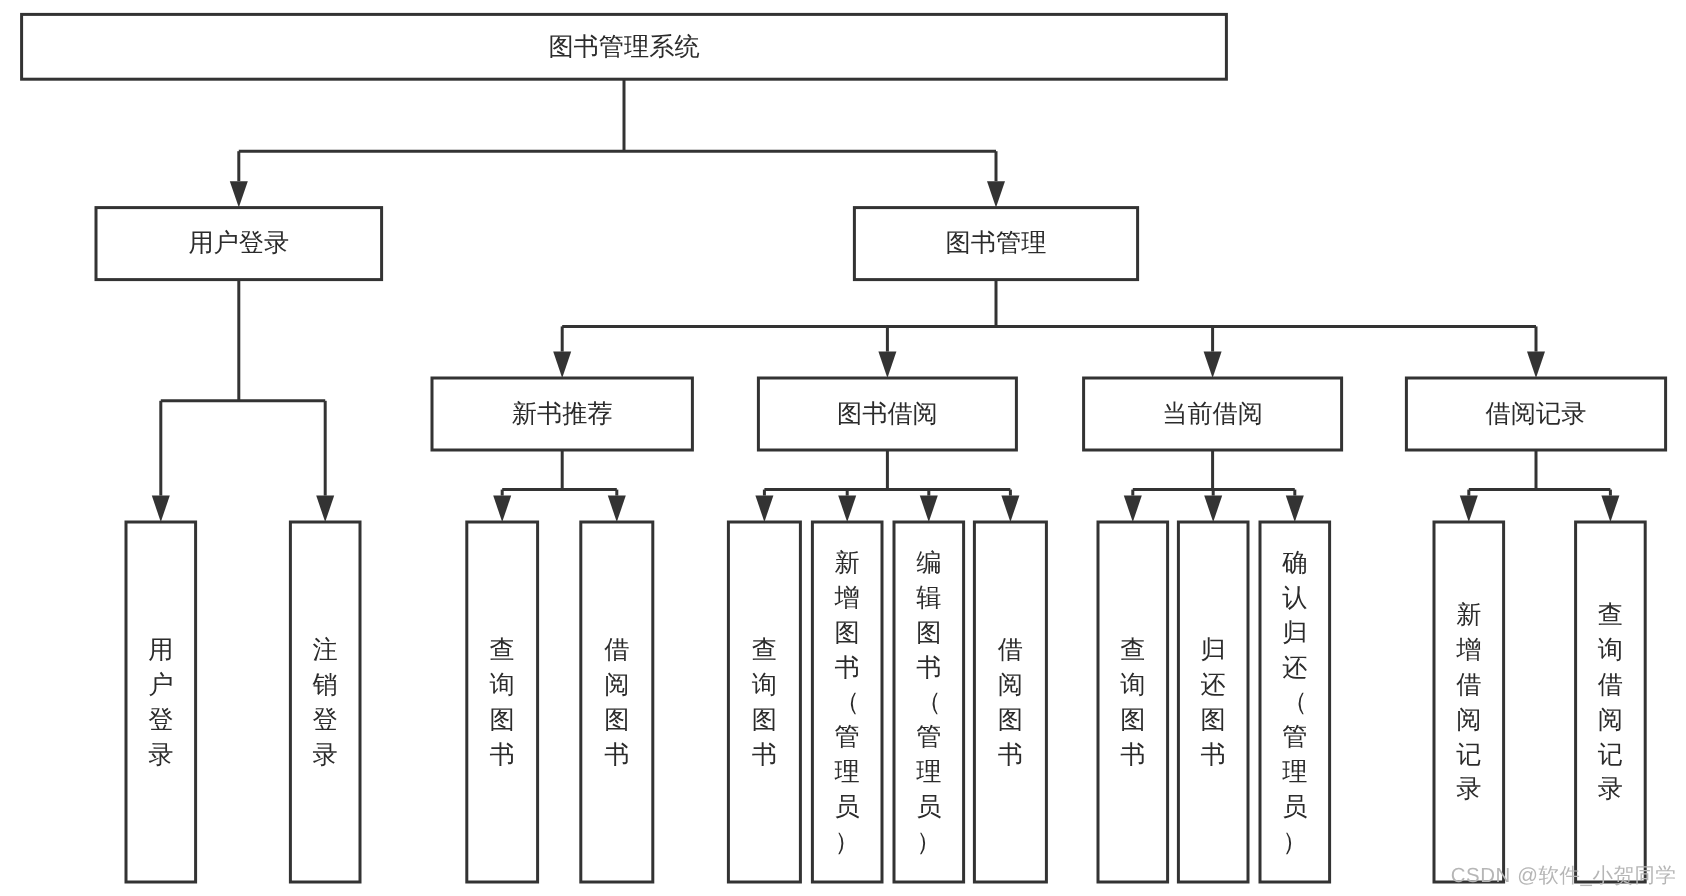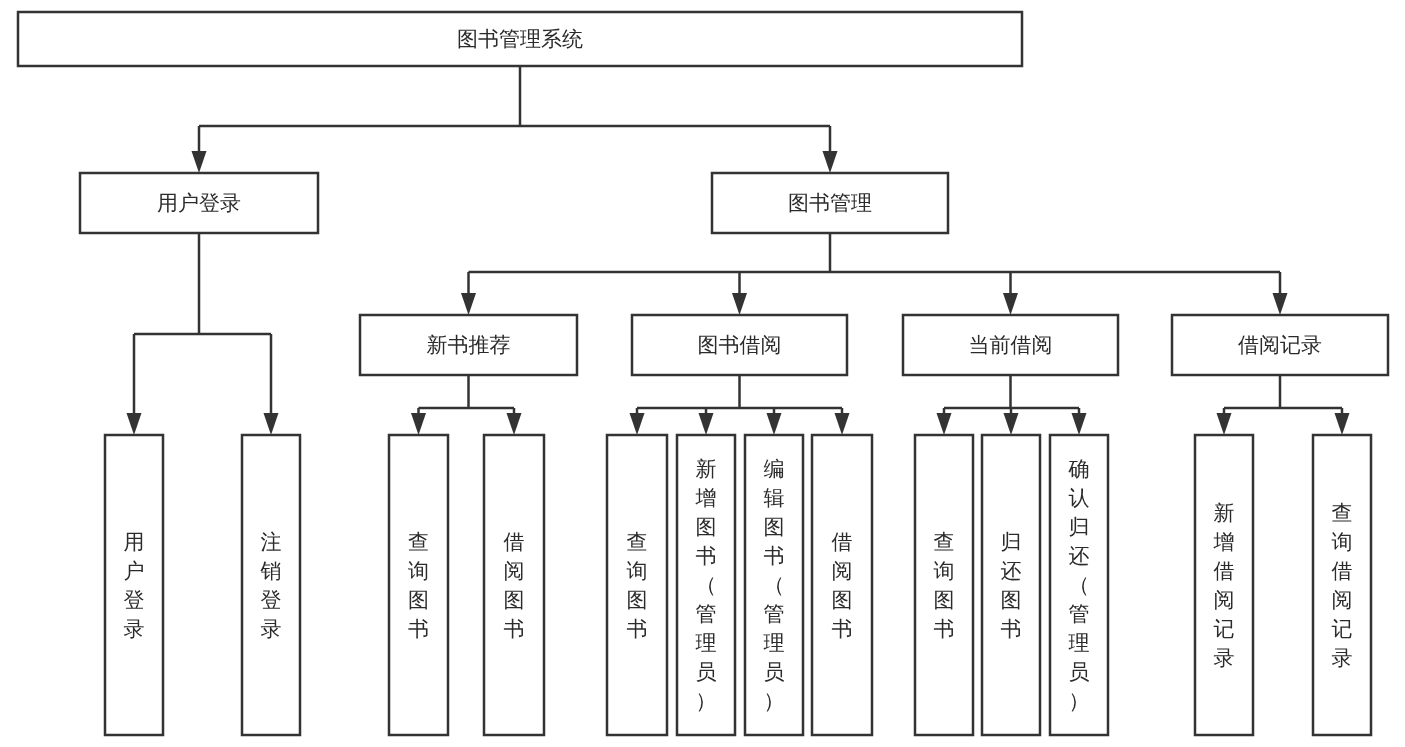--- a/index.html
+++ b/index.html
@@ -201,13 +201,14 @@
         <g>
           <rect class="node-rect" x="1195" y="435" width="58" height="300"></rect>
           <text class="node-label-v"><tspan x="1224" y="519.5">新</tspan><tspan x="1224" y="548.5">增</tspan><tspan x="1224" y="577.5">借</tspan><tspan x="1224" y="606.5">阅</tspan><tspan x="1224" y="635.5">记</tspan><tspan x="1224" y="664.5">录</tspan></text>
         </g>
         <g>
           <rect class="node-rect" x="1313" y="435" width="58" height="300"></rect>
           <text class="node-label-v"><tspan x="1342" y="519.5">查</tspan><tspan x="1342" y="548.5">询</tspan><tspan x="1342" y="577.5">借</tspan><tspan x="1342" y="606.5">阅</tspan><tspan x="1342" y="635.5">记</tspan><tspan x="1342" y="664.5">录</tspan></text>
         </g>
       </g>
   </svg>
+  <div class="watermark">CSDN @软件_小贺同学</div>
 </div>
 
 </body></html>

